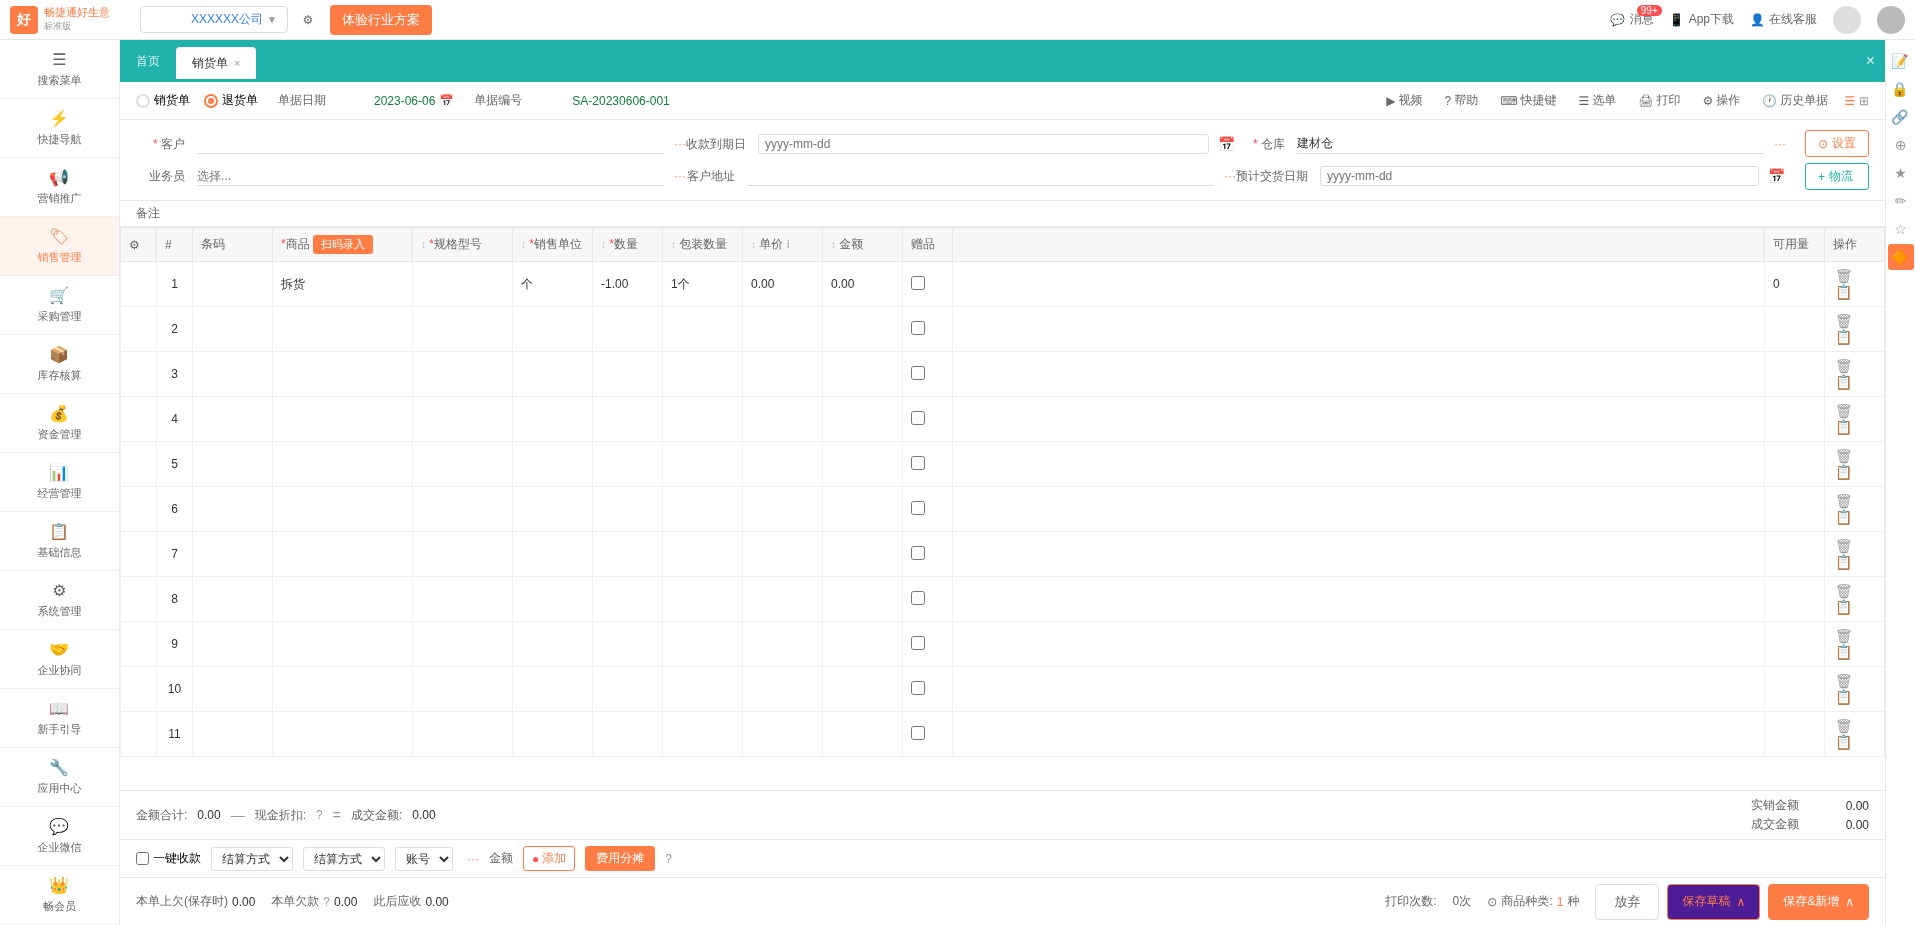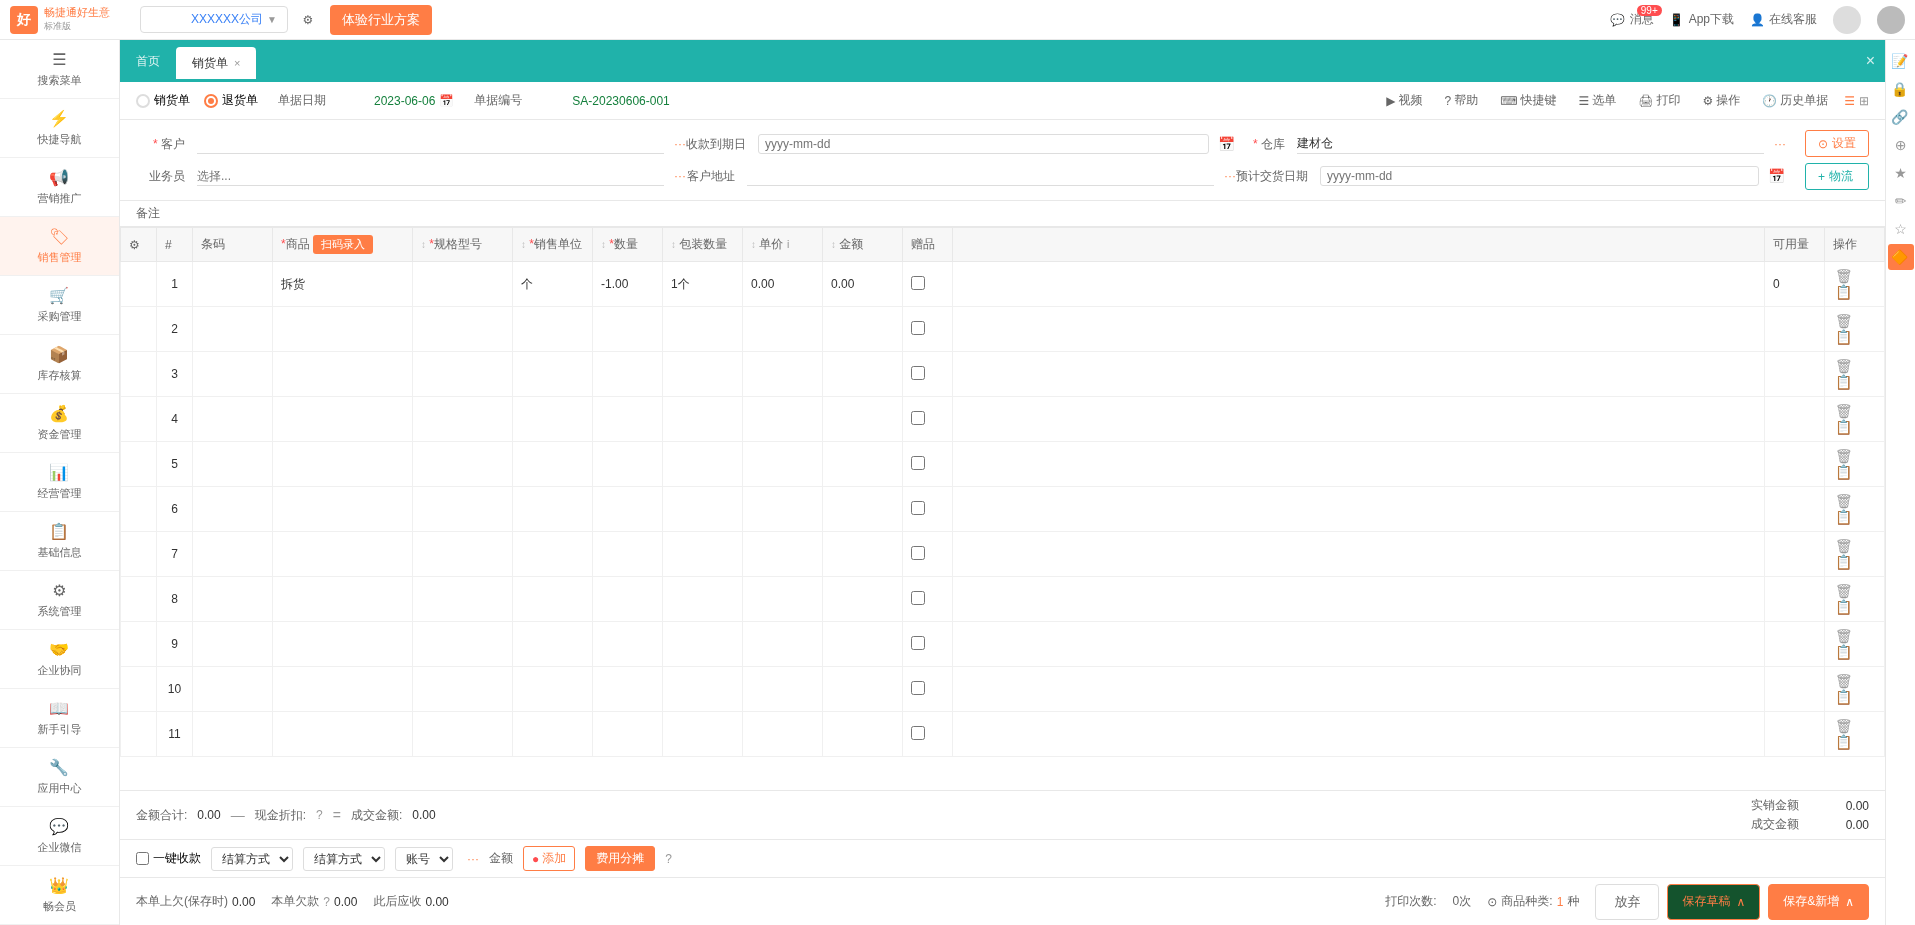--- a/index.html
+++ b/index.html
@@ -98,21 +98,21 @@
     
     .bottom-bar { height: 48px; background: #fff; border-top: 1px solid #e8e8e8; display: flex; align-items: center; padding: 0 16px; gap: 16px; }
     .bottom-info { display: flex; align-items: center; gap: 4px; color: #666; }
     .bottom-info-value { color: #333; font-weight: 500; }
     .bottom-info-icon { color: #999; cursor: pointer; }
     .print-info { margin-left: auto; display: flex; align-items: center; gap: 16px; color: #666; }
     .product-type { display: flex; align-items: center; gap: 4px; color: #666; }
     .product-count { color: #ff7d45; }
     .action-buttons { display: flex; gap: 8px; }
     .abandon-btn { background: #fff; border: 1px solid #ddd; color: #666; padding: 8px 18px; border-radius: 4px; cursor: pointer; font-size: 13px; }
-    .draft-btn { background: #14532d; border: 1px solid #ff7d45; color: #ff7d45; padding: 8px 14px; border-radius: 4px; cursor: pointer; font-size: 13px; display: flex; align-items: center; gap: 6px; }
+    .draft-btn { background: #4c1d95; border: 1px solid #ff7d45; color: #ff7d45; padding: 8px 14px; border-radius: 4px; cursor: pointer; font-size: 13px; display: flex; align-items: center; gap: 6px; }
     .save-new-btn { background: #ff7d45; border: 1px solid #ff7d45; color: white; padding: 8px 14px; border-radius: 4px; cursor: pointer; font-size: 13px; display: flex; align-items: center; gap: 6px; }
 
     
     .right-panel { width: 30px; background: #fff; border-left: 1px solid #e8e8e8; display: flex; flex-direction: column; align-items: center; padding: 8px 0; gap: 2px; }
     .right-panel-icon { width: 26px; height: 26px; display: flex; align-items: center; justify-content: center; cursor: pointer; color: #999; font-size: 14px; border-radius: 3px; }
     .right-panel-icon.active { background: #ff7d45; color: white; }
 
     .th-settings { width: 36px; text-align: center; }
     .col-num { width: 36px; }
     .col-barcode { width: 80px; }

